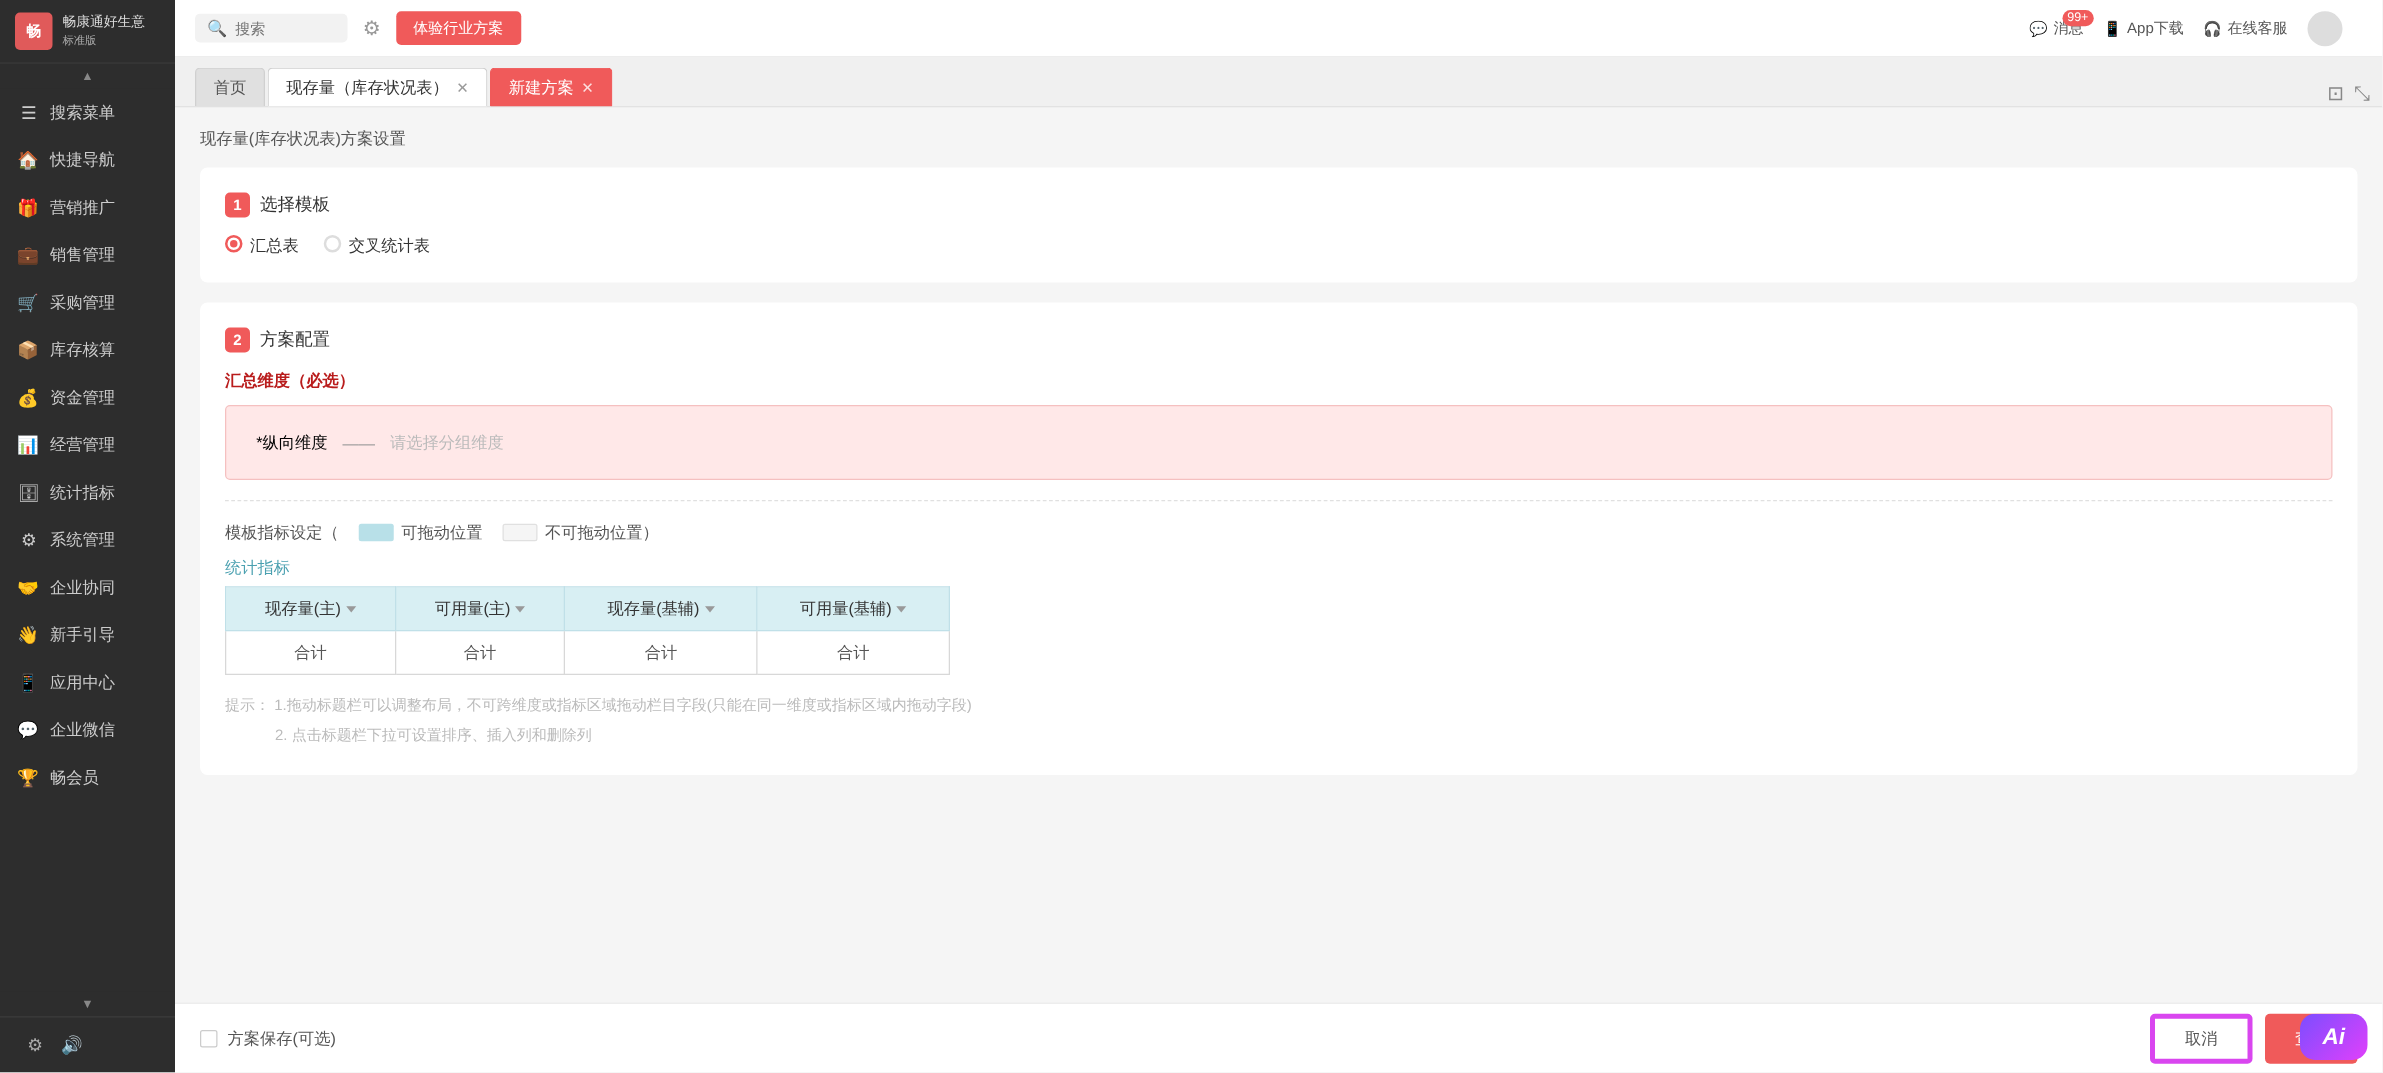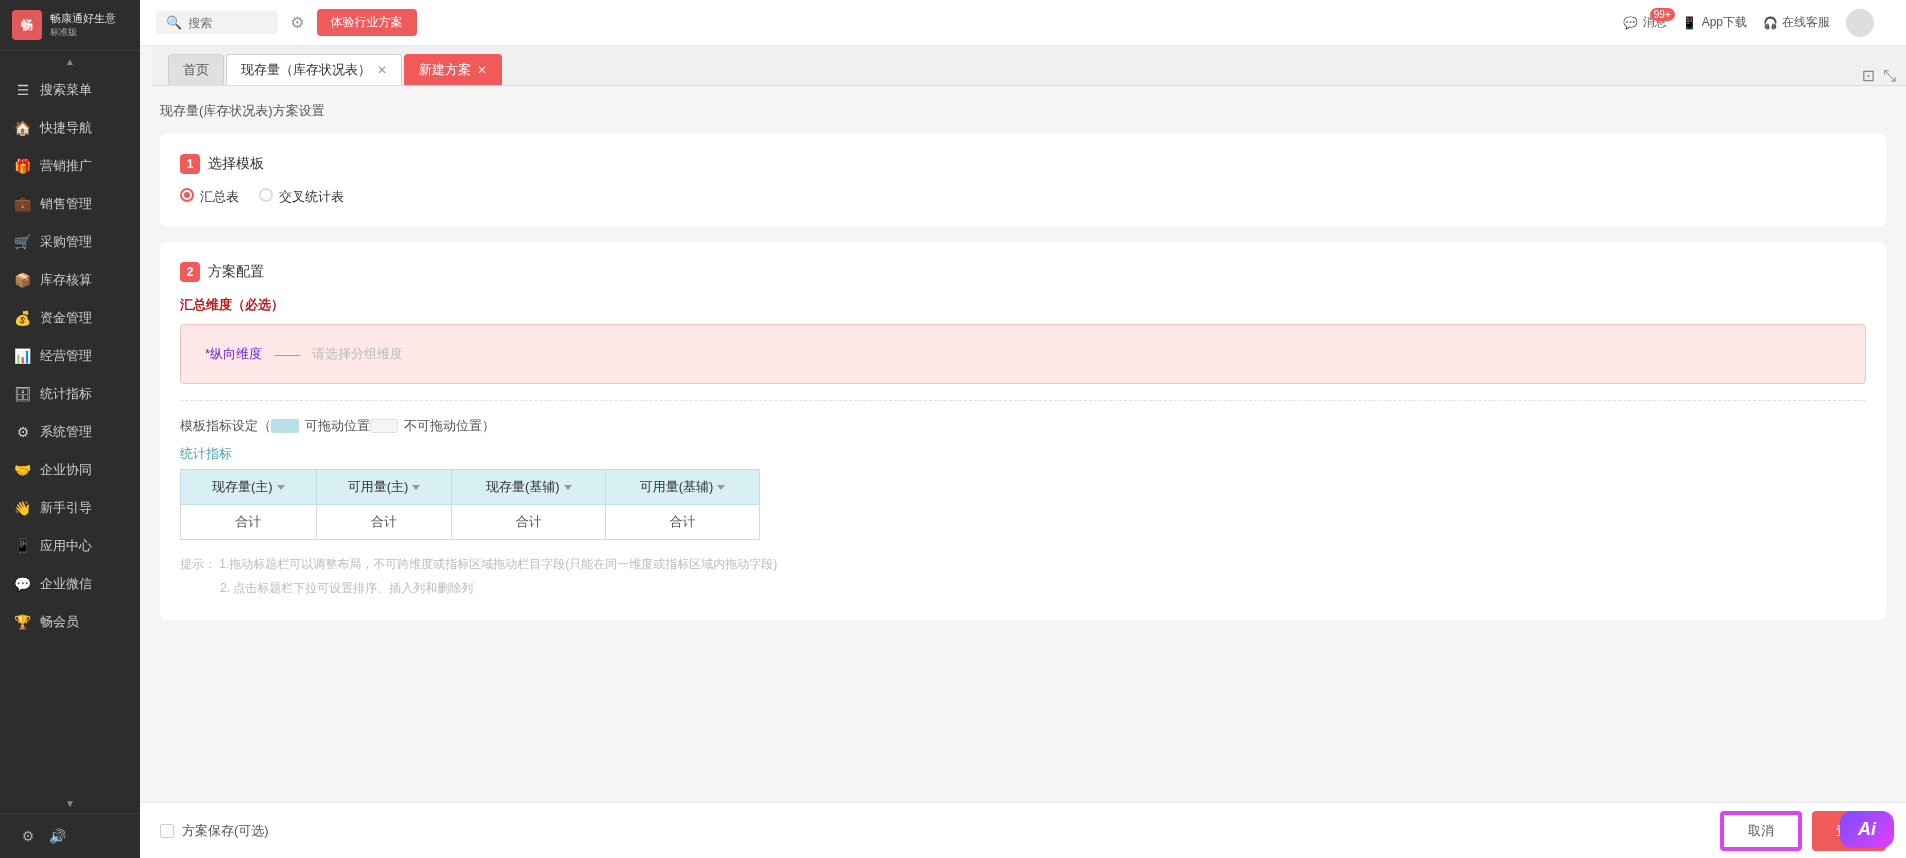--- a/index.html
+++ b/index.html
@@ -185,21 +185,20 @@
     
     .tabbar {
       height: 40px;
       background: #f0f0f0;
       display: flex;
       align-items: flex-end;
       padding: 0 0 0 16px;
       gap: 2px;
       flex-shrink: 0;
       border-bottom: 1px solid #ddd;
-      margin-left: 12px;
     }
     .tab {
       display: flex;
       align-items: center;
       gap: 6px;
       padding: 6px 14px;
       font-size: 13px;
       cursor: pointer;
       border-radius: 4px 4px 0 0;
       color: #555;
@@ -337,39 +336,40 @@
     .pink-box {
       background: #ffe8e8;
       border: 1px solid #f5c0c0;
       border-radius: 4px;
       padding: 20px 24px;
       display: flex;
       align-items: center;
       gap: 12px;
     }
     .pink-box-label {
-      color: #6d28d9;
+      color: #000000;
       font-size: 13px;
     }
     .pink-box-dash {
       color: #999;
       font-size: 13px;
     }
     .pink-box-hint {
       color: #bbb;
       font-size: 13px;
     }
 
     
     .indicator-section {
       margin-top: 16px;
     }
     .indicator-label-row {
       display: flex;
       align-items: center;
+      gap: 16px;
       margin-bottom: 10px;
       font-size: 13px;
       color: #555;
     }
     .indicator-legend {
       display: flex;
       align-items: center;
       gap: 6px;
     }
     .legend-box {

